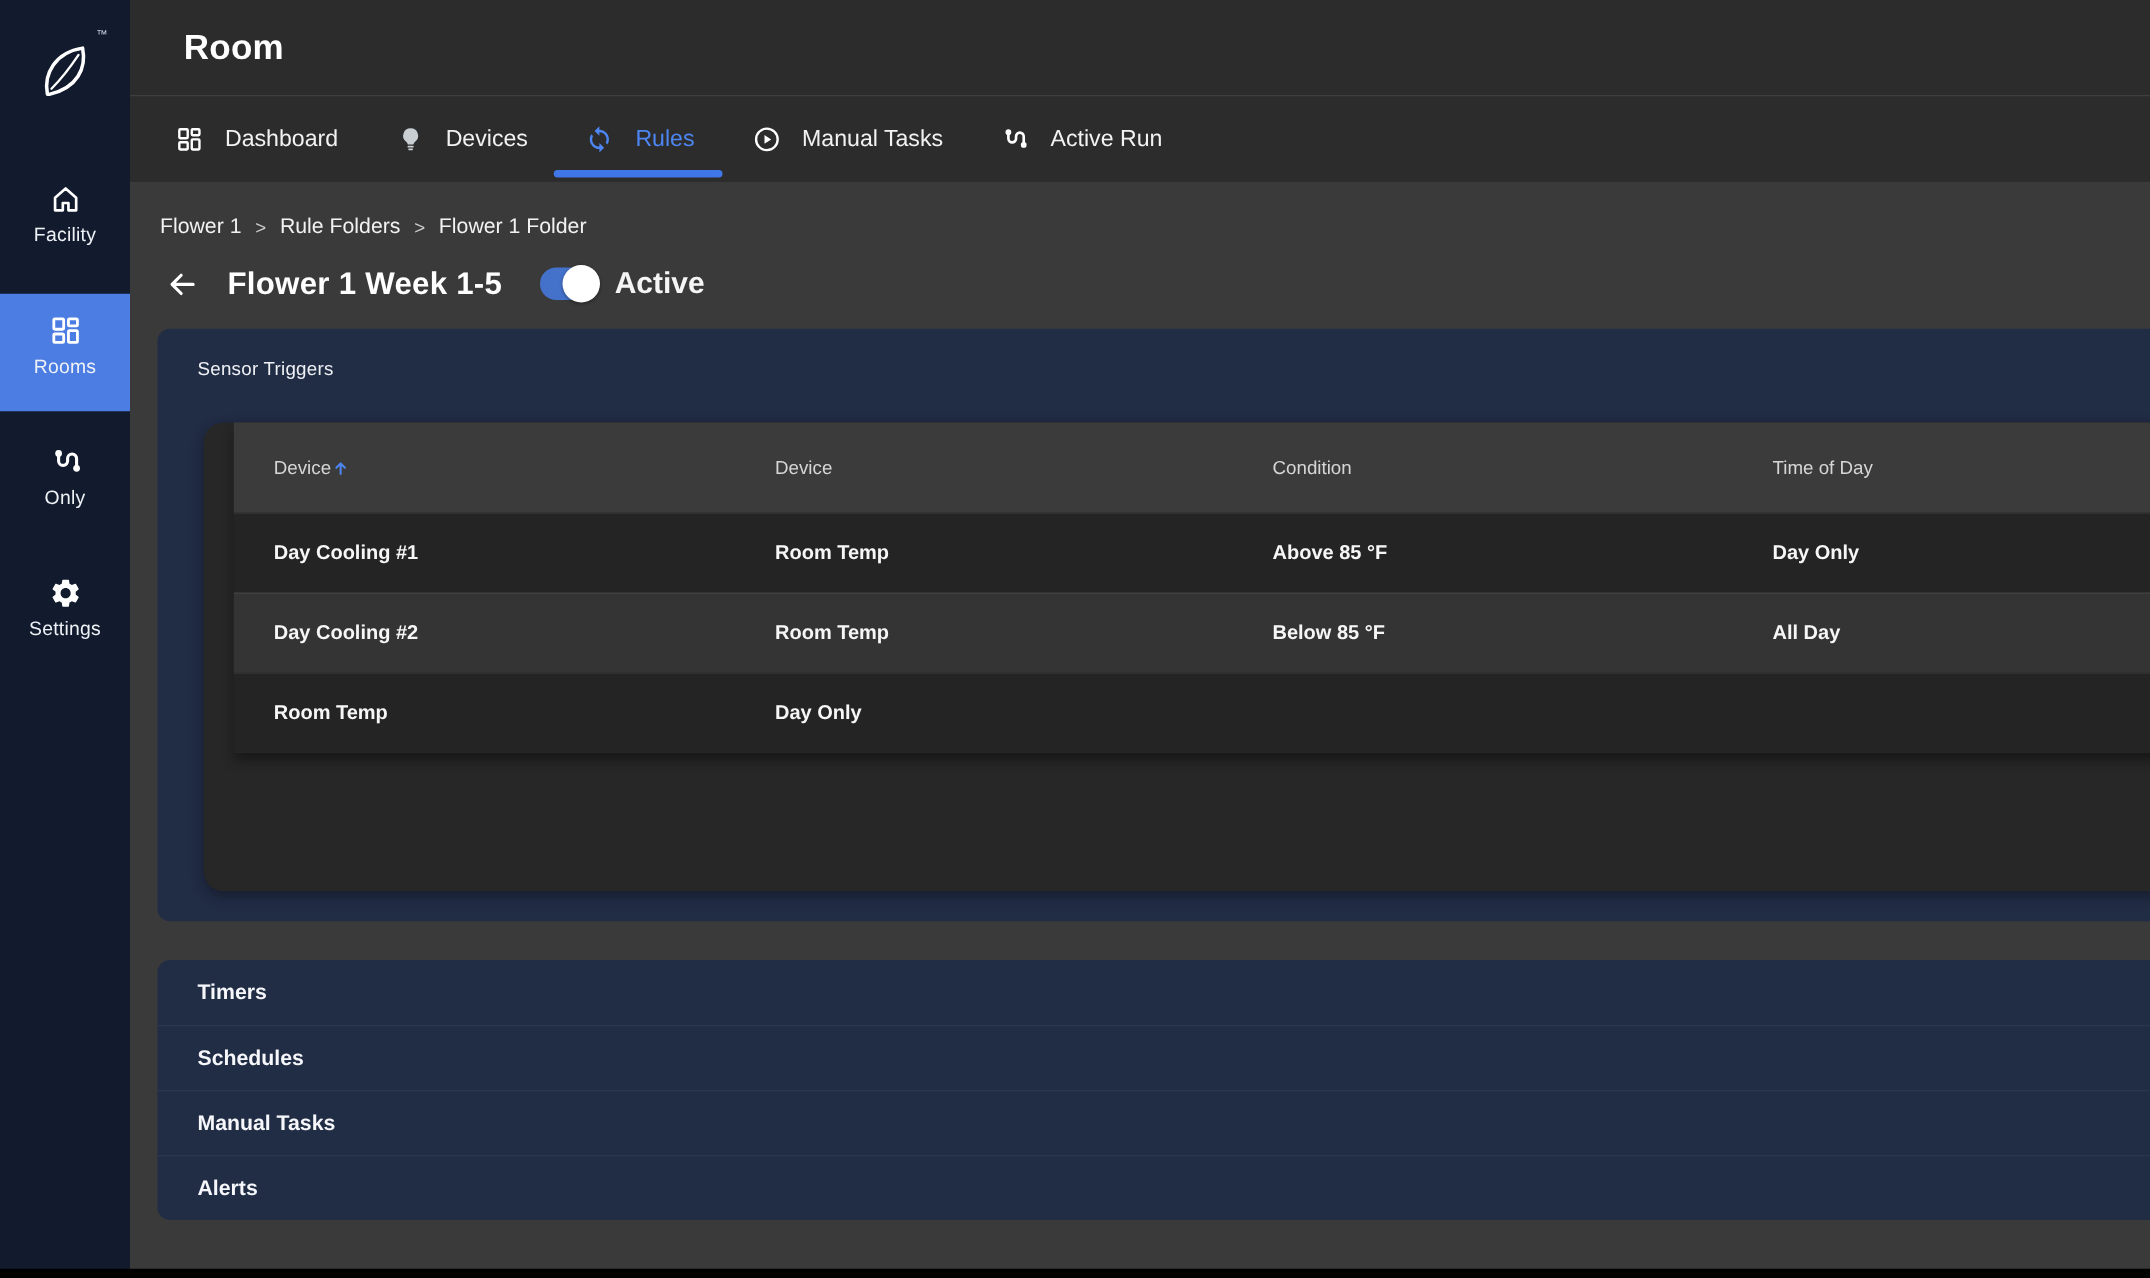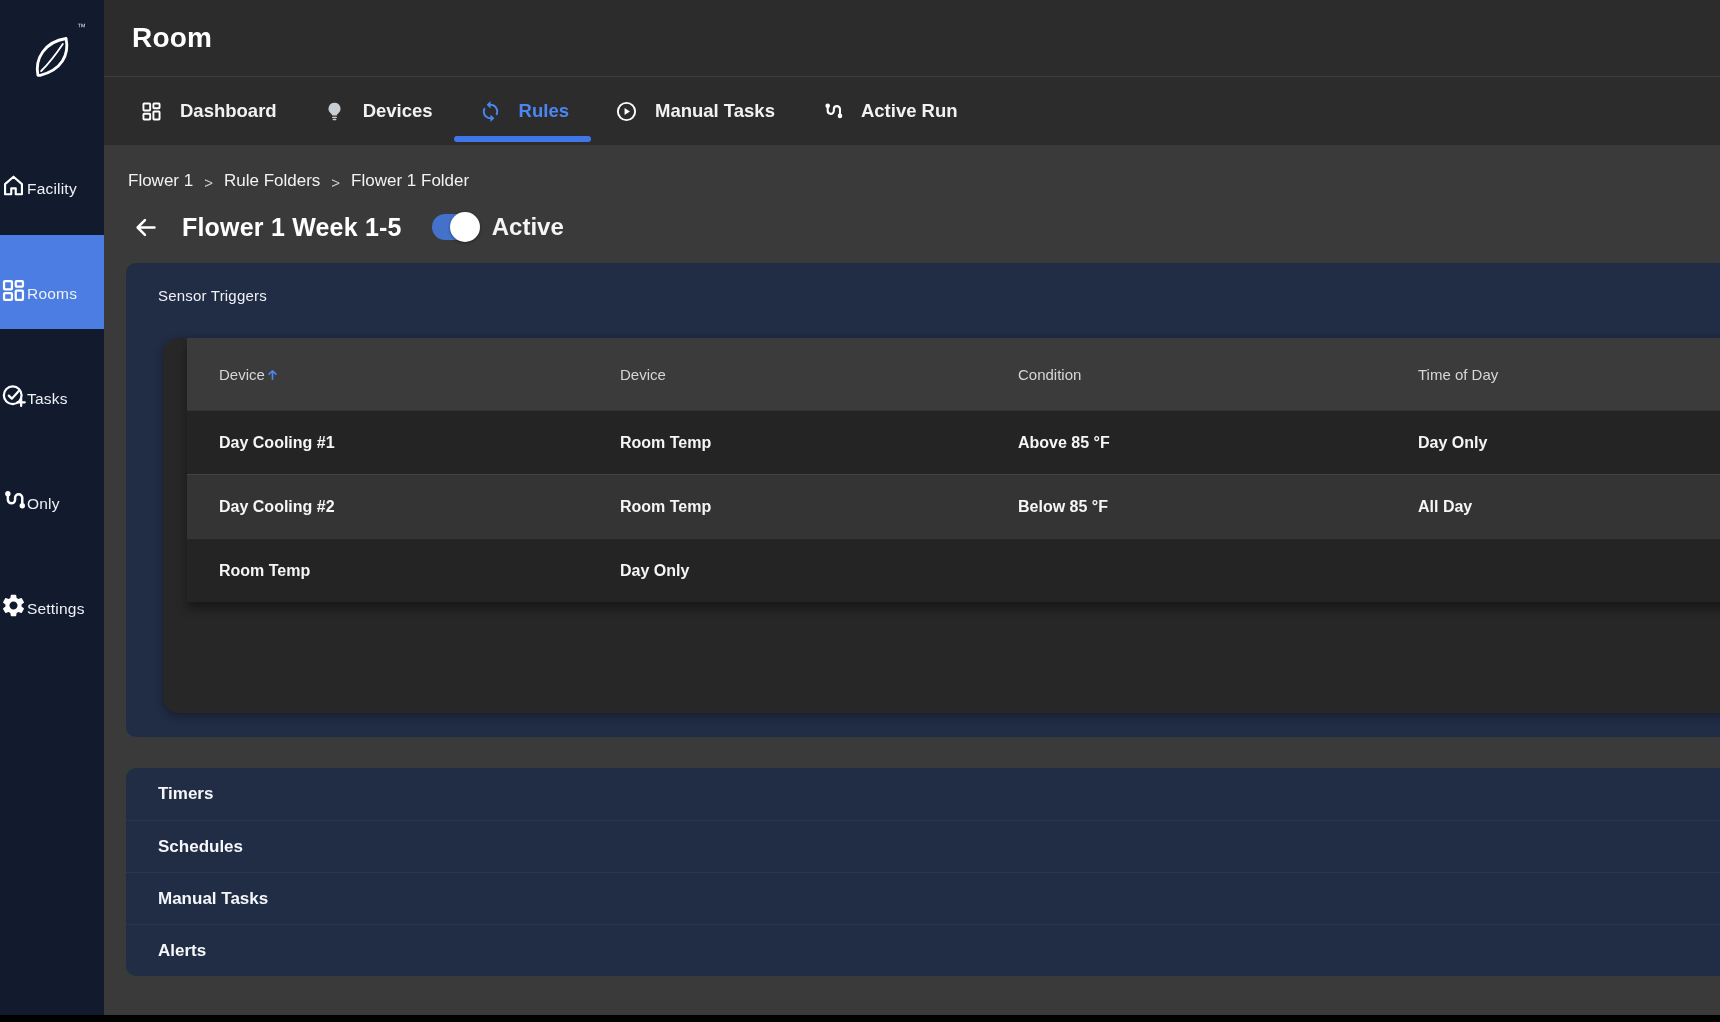--- a/index.html
+++ b/index.html
@@ -14,32 +14,32 @@
     width:1720px;height:1022px;overflow:hidden;position:relative;
     font-family:"Liberation Sans",sans-serif;color:#fff;background:#000;
   }
   .app{display:flex;width:100%;height:100%}
 
   
   .sidebar{width:104px;flex:0 0 104px;background:var(--sidebar-bg);display:flex;flex-direction:column}
   .logo-box{height:104px;display:flex;align-items:center;justify-content:center;position:relative;margin-top:6px}
   .logo-box .tm{position:absolute;top:16px;right:18px;font-size:9px;color:#cfd6e4}
   .nav{display:flex;flex-direction:column;margin-top:20px}
-  .nav-item{height:94px;margin-bottom:11px;display:flex;flex-direction:row;align-items:center;padding-top:16px;cursor:pointer}
+  .nav-item{height:94px;margin-bottom:11px;display:flex;flex-direction:column;align-items:center;padding-top:16px;cursor:pointer}
   .nav-item .nav-label{margin-top:7px;font-size:15.5px;font-weight:500;color:#eef1f6;letter-spacing:.2px}
   .nav-item.active{background:var(--sidebar-active)}
   .nav-item svg{display:block}
 
   
   .main{flex:1;display:flex;flex-direction:column;min-width:0}
-  .header{height:76px;background:var(--topbar-bg);display:flex;align-items:center;padding-left:28px}
+  .header{height:76px;background:var(--topbar-bg);display:flex;align-items:center;padding-left:43px}
   .page-title{font-size:28px;font-weight:700;letter-spacing:.2px}
 
   .tabbar{height:69px;background:var(--topbar-bg);border-top:1px solid #3e3e3e;display:flex;align-items:center;padding-left:36px;column-gap:46px}
-  .tab{display:flex;align-items:center;gap:17px;font-size:18.5px;font-weight:700;color:#f2f2f2;position:relative;height:100%;cursor:pointer}
+  .tab{display:flex;align-items:center;gap:17px;font-size:18.5px;font-weight:400;color:#f2f2f2;position:relative;height:100%;cursor:pointer}
   .tab svg{flex:0 0 auto}
   .tab.active{color:var(--accent)}
   .tab.active::after{content:"";position:absolute;left:-25px;right:-22px;bottom:3px;height:6px;border-radius:4px;background:var(--underline)}
 
   .content{flex:1;background:var(--content-bg);overflow:hidden;position:relative}
 
   .breadcrumb{margin:22px 12px 0 24px;height:24px;display:flex;align-items:flex-end;font-size:17px;font-weight:500;color:#f2f2f2}
   .breadcrumb .crumb{cursor:pointer}
   .breadcrumb .sep{margin:0 11px;color:#cfcfcf;font-size:15px}
 
@@ -104,28 +104,20 @@
           <g fill="none" stroke="#fff" stroke-width="2">
             <rect x="3.6" y="3.6" width="7" height="7.4" rx="0.8"></rect>
             <rect x="14" y="3.6" width="6.4" height="5" rx="0.8"></rect>
             <rect x="3.6" y="14.4" width="7" height="6" rx="0.8"></rect>
             <rect x="14" y="12" width="6.4" height="8.4" rx="0.8"></rect>
           </g>
         </svg>
         <span class="nav-label">Rooms</span>
       </div>
 
-      <div class="nav-item">
-        <svg width="27" height="27" viewBox="0 0 24 24">
-          <circle cx="11.3" cy="11.8" r="7.9" fill="none" stroke="#fff" stroke-width="2"></circle>
-          <path d="M7.8 12.1l2.7 2.7 6.6-7.2" fill="none" stroke="#fff" stroke-width="2" stroke-linecap="round" stroke-linejoin="round"></path>
-          <path d="M18.8 14.9v6.4M15.6 18.1h6.4" stroke="#fff" stroke-width="2" stroke-linecap="round"></path>
-        </svg>
-        <span class="nav-label">Tasks</span>
-      </div>
 
       <div class="nav-item">
         <svg width="27" height="27" viewBox="0 0 24 24">
           <circle cx="7" cy="6" r="2.4" fill="#fff"></circle>
           <path d="M7 6v5.3a3.2 3.2 0 0 0 6.4 0V9.6a3.2 3.2 0 0 1 6.4 0V16.2" fill="none" stroke="#fff" stroke-width="2.2" stroke-linecap="round"></path>
           <circle cx="19.8" cy="16.6" r="2.4" fill="#fff"></circle>
         </svg>
         <span class="nav-label">Only</span>
       </div>
 

